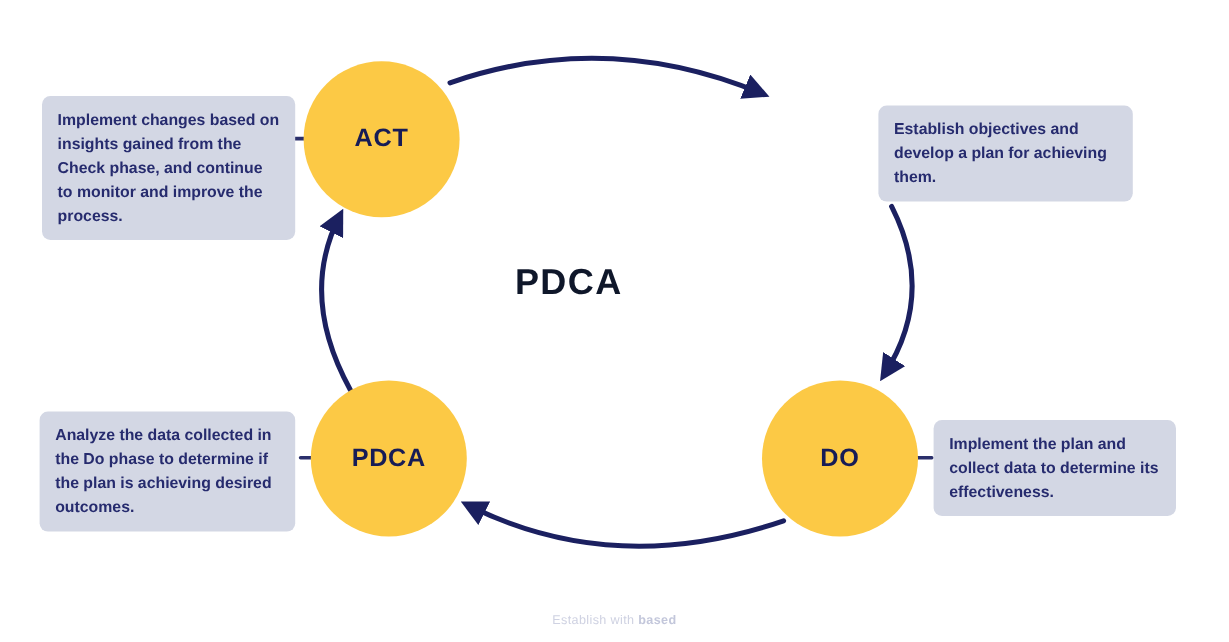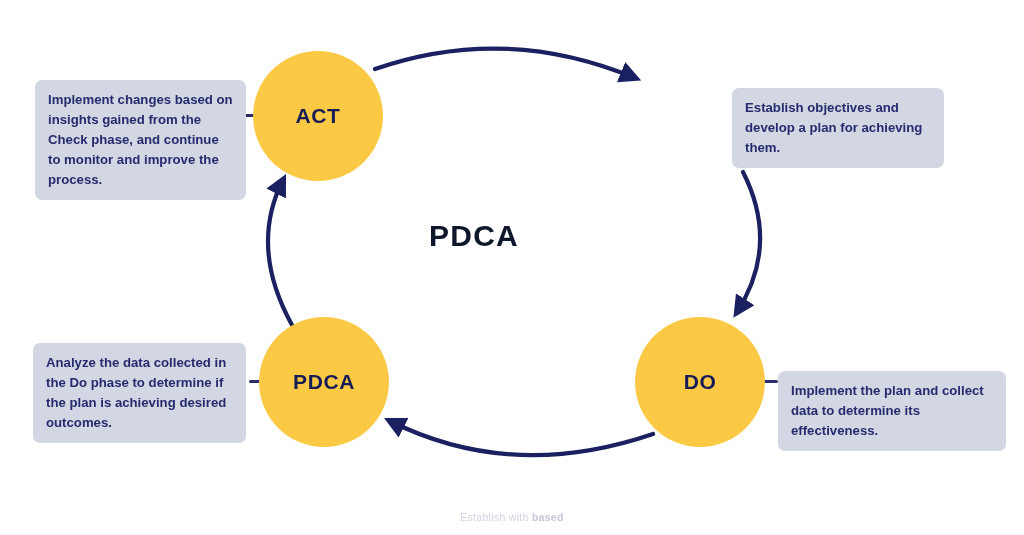--- a/index.html
+++ b/index.html
@@ -76,21 +76,21 @@
     font-size: 13.2px;
     font-weight: bold;
     line-height: 1.52;
     padding: 10px 13px;
     z-index: 3;
   }
 
   #callout-act   { left: 35px;  top: 80px;  width: 211px; }
   #callout-check { left: 33px;  top: 343px; width: 213px; }
   #callout-plan  { left: 732px; top: 88px;  width: 212px; }
-  #callout-do    { left: 778px; top: 371px; width: 228px; }
+  #callout-do    { left: 778px; top: 350px; width: 202px; }
 
   
   .connector {
     position: absolute;
     height: 2.6px;
     background: #2a2f6b;
     border-radius: 2px;
     z-index: 2;
   }
   #connector-act   { left: 241px; top: 114px; width: 18px; }

